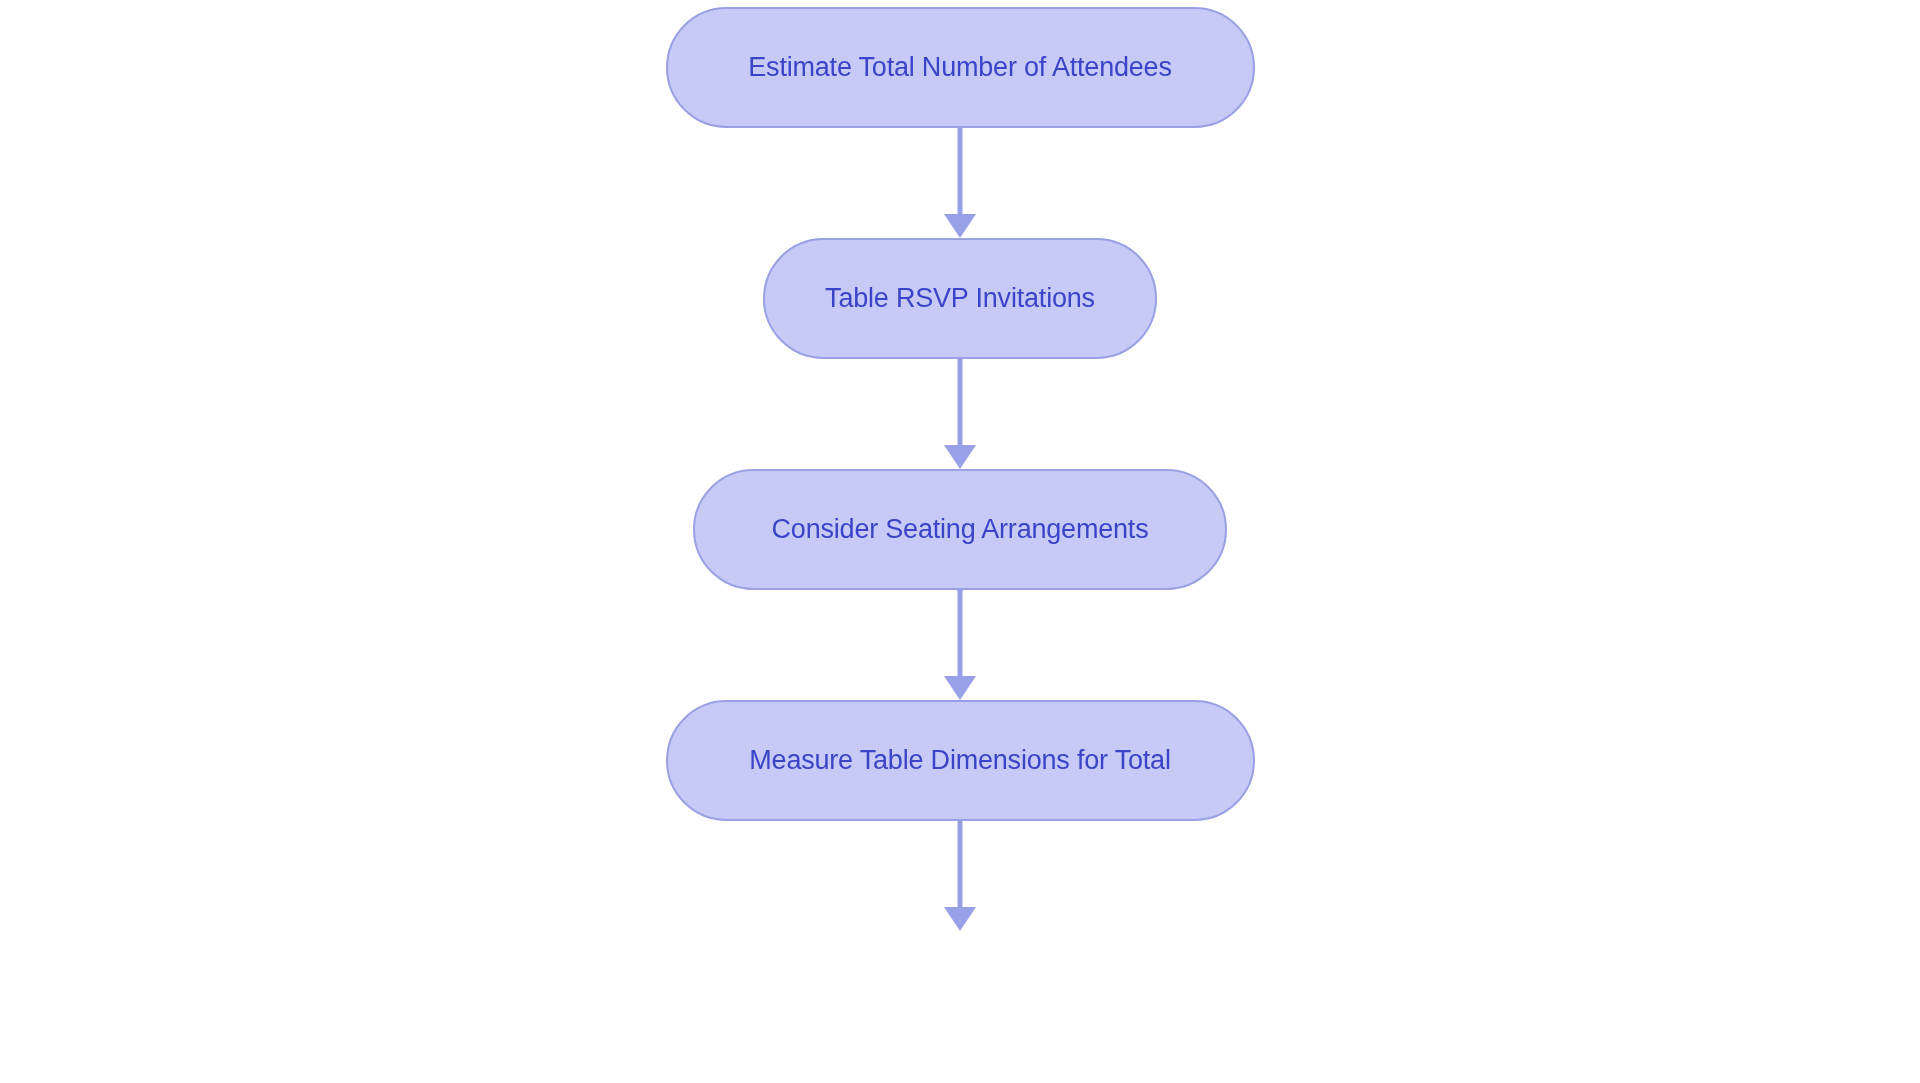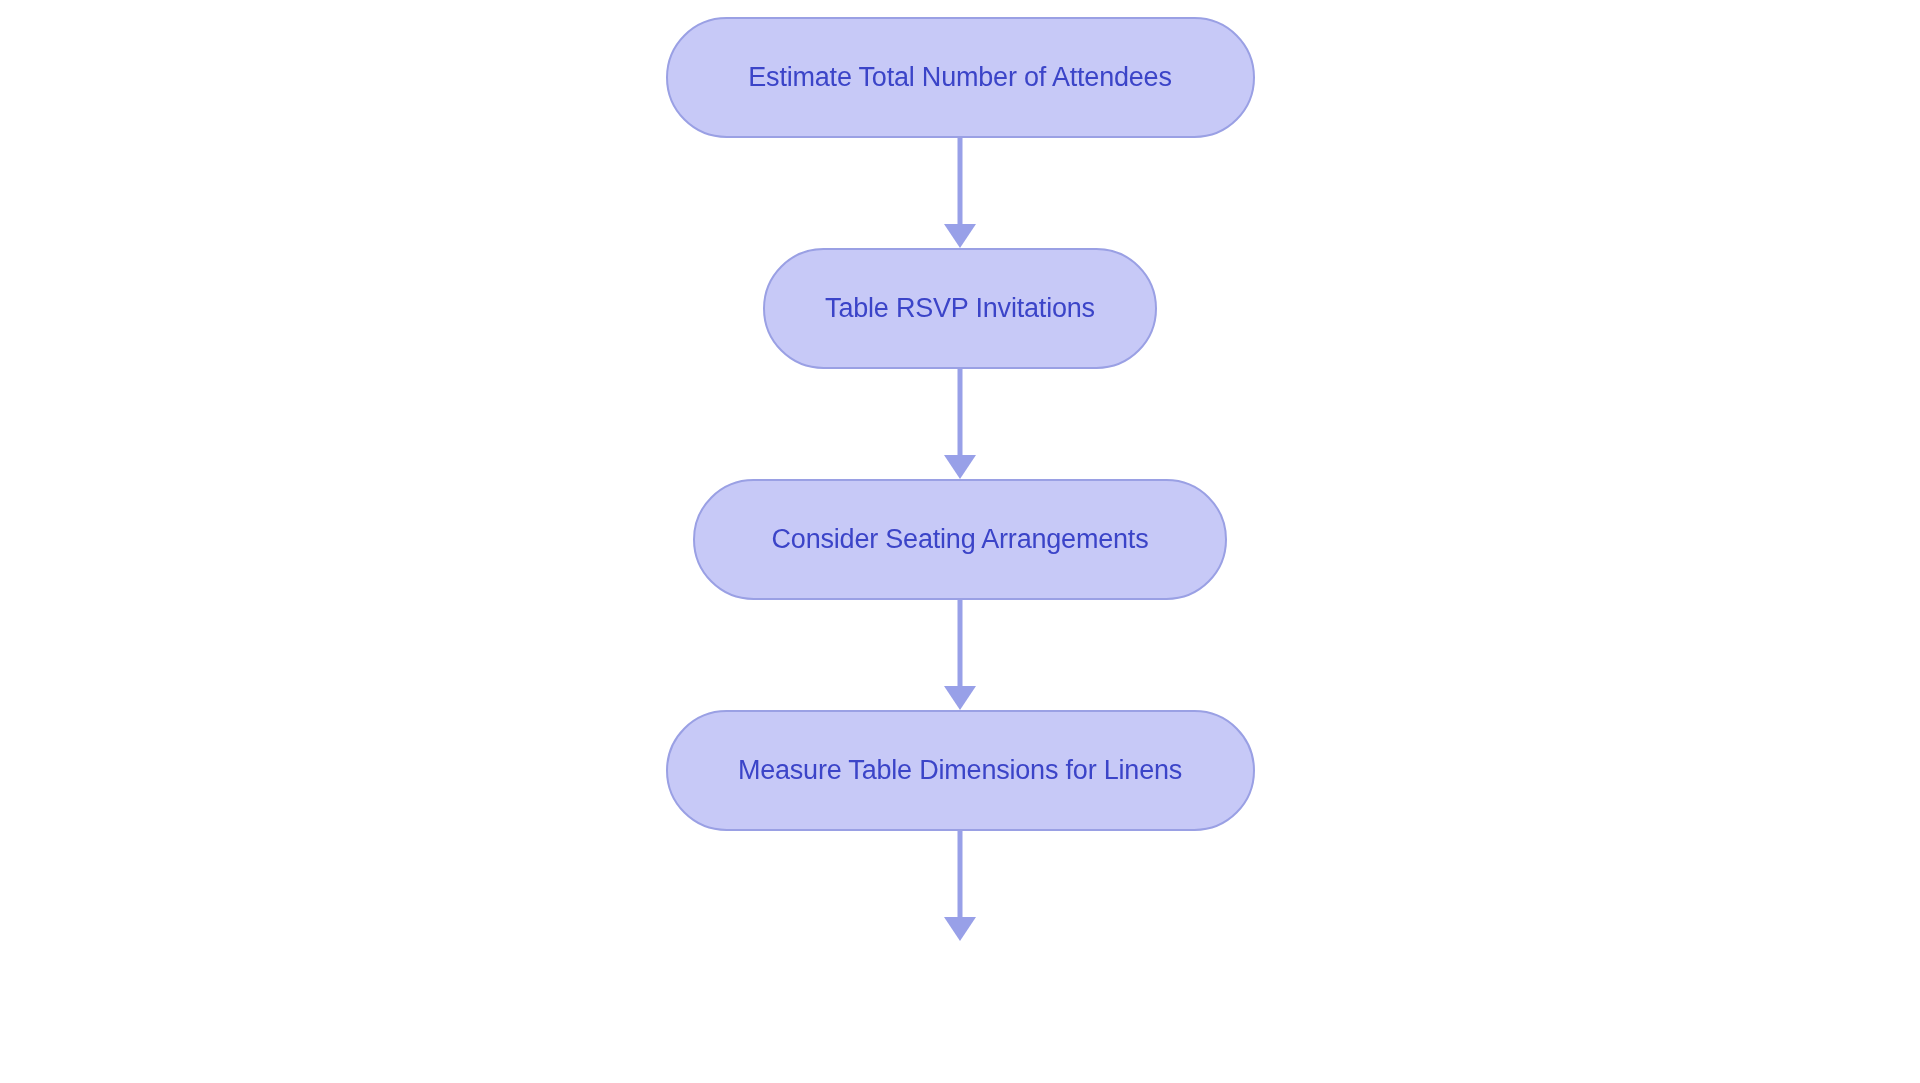--- a/index.html
+++ b/index.html
@@ -11,21 +11,21 @@
     height: 1083px;
     background: #ffffff;
     font-family: "Liberation Sans", sans-serif;
     overflow: hidden;
   }
   .canvas {
     position: relative;
     width: 1920px;
     height: 1083px;
     box-sizing: border-box;
-    padding-top: 17px;
+    padding-top: 7px;
     display: flex;
     flex-direction: column;
     align-items: center;
   }
   .node {
     flex: 0 0 auto;
     height: 121px;
     box-sizing: border-box;
     border-radius: 60.5px;
     background: var(--node-fill, #c7c9f7);
@@ -98,21 +98,21 @@
   <div class="node w3">
     <span class="label">Consider Seating Arrangements</span>
   </div>
 
   <div class="connector">
     <div class="line"></div>
     <div class="head"></div>
   </div>
 
   <div class="node w4">
-    <span class="label">Measure Table Dimensions for Linens</span>
+    <span class="label">Measure Table Dimensions for Total</span>
   </div>
 
   <div class="connector">
     <div class="line"></div>
     <div class="head"></div>
   </div>
 
 
 </div>
 

